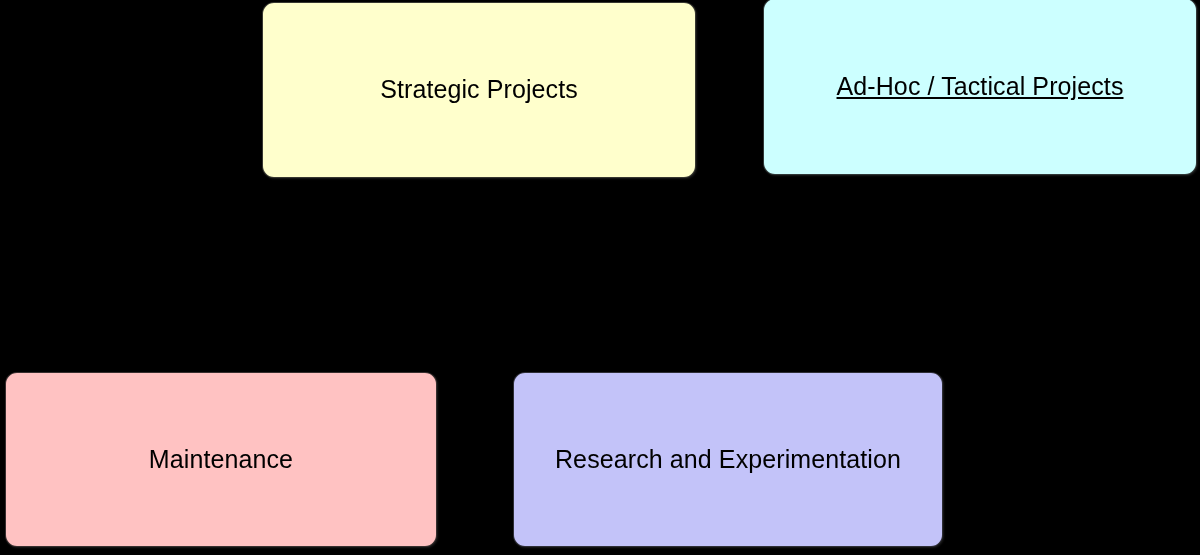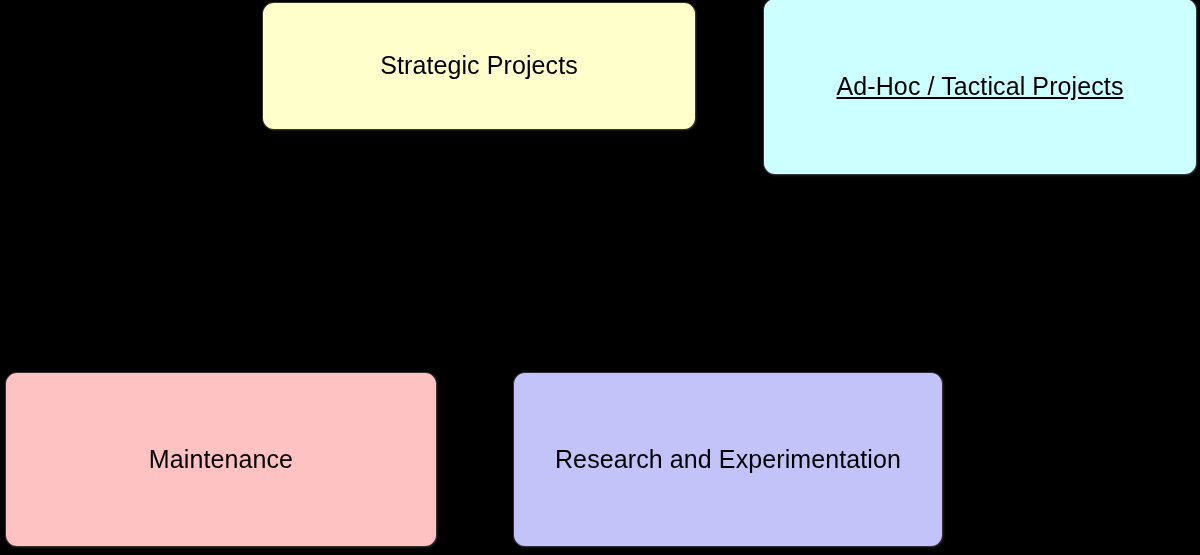--- a/index.html
+++ b/index.html
@@ -33,21 +33,21 @@
     text-align: center;
     white-space: nowrap;
     letter-spacing: 0.1px;
   }
 
   
   #node-strategic-projects {
     left: 262px;
     top: 2px;
     width: 434px;
-    height: 128px;
+    height: 176px;
     background: #ffffcc;
   }
   
   #node-adhoc-tactical-projects {
     left: 763px;
     top: -2px;
     width: 434px;
     height: 177px;
     background: #ccffff;
   }

